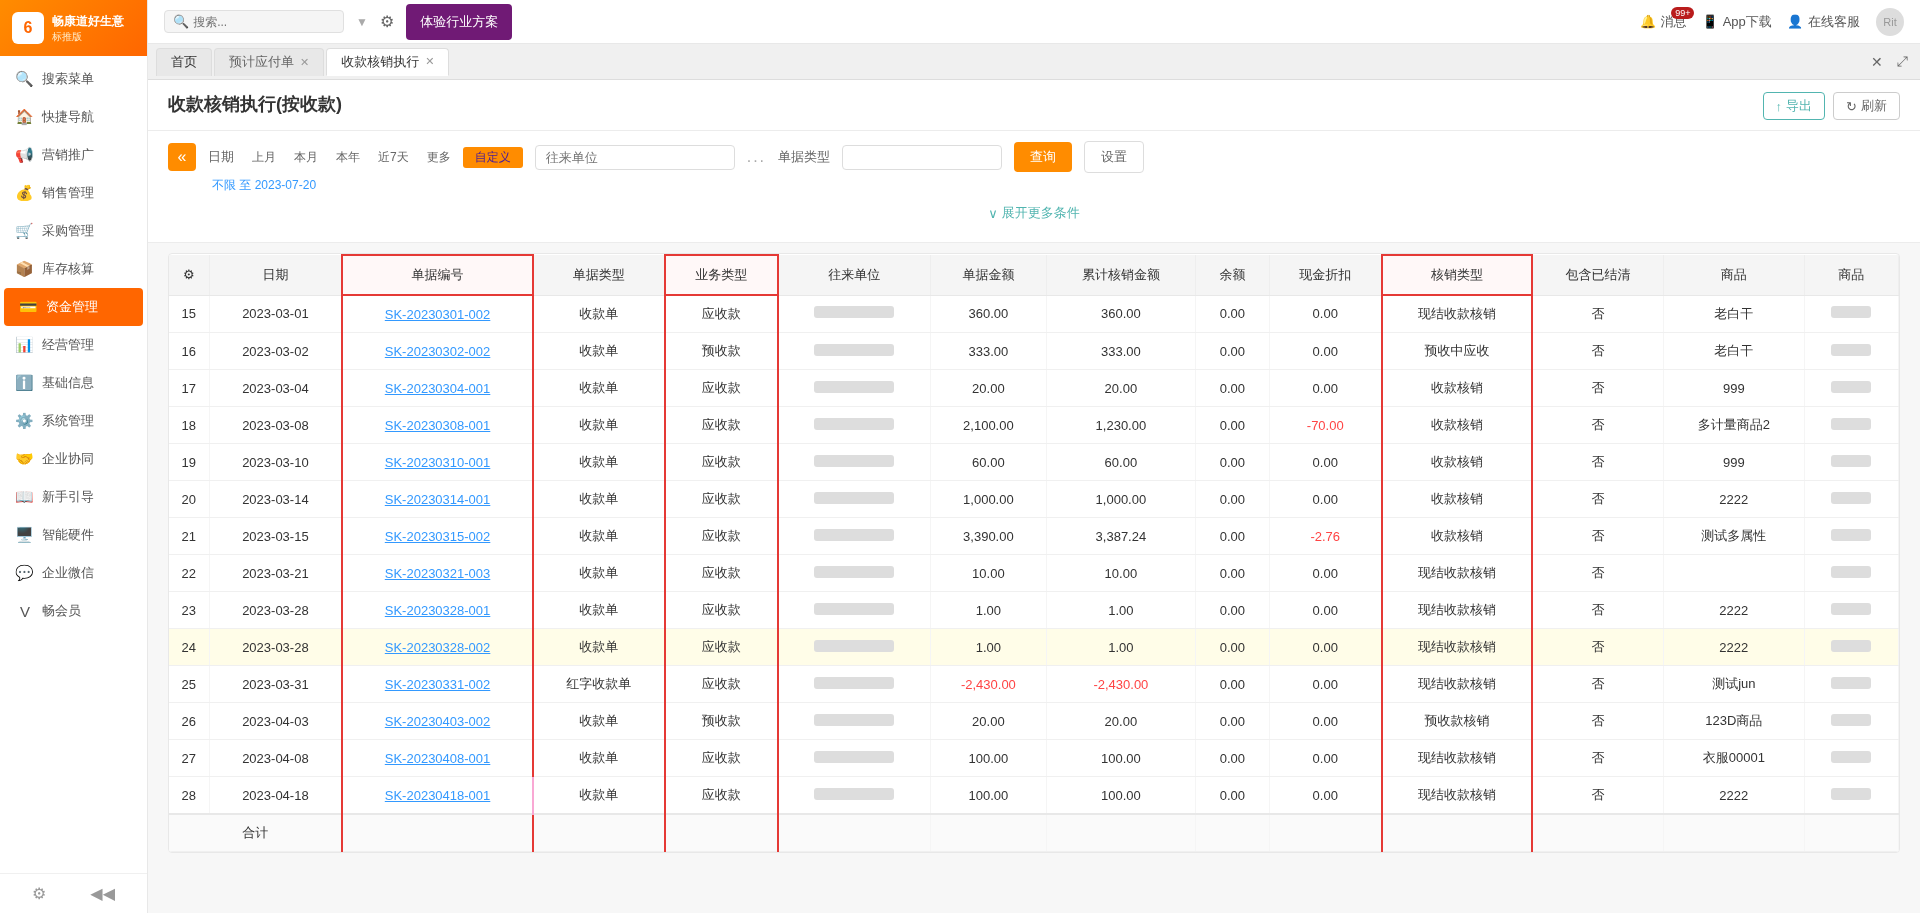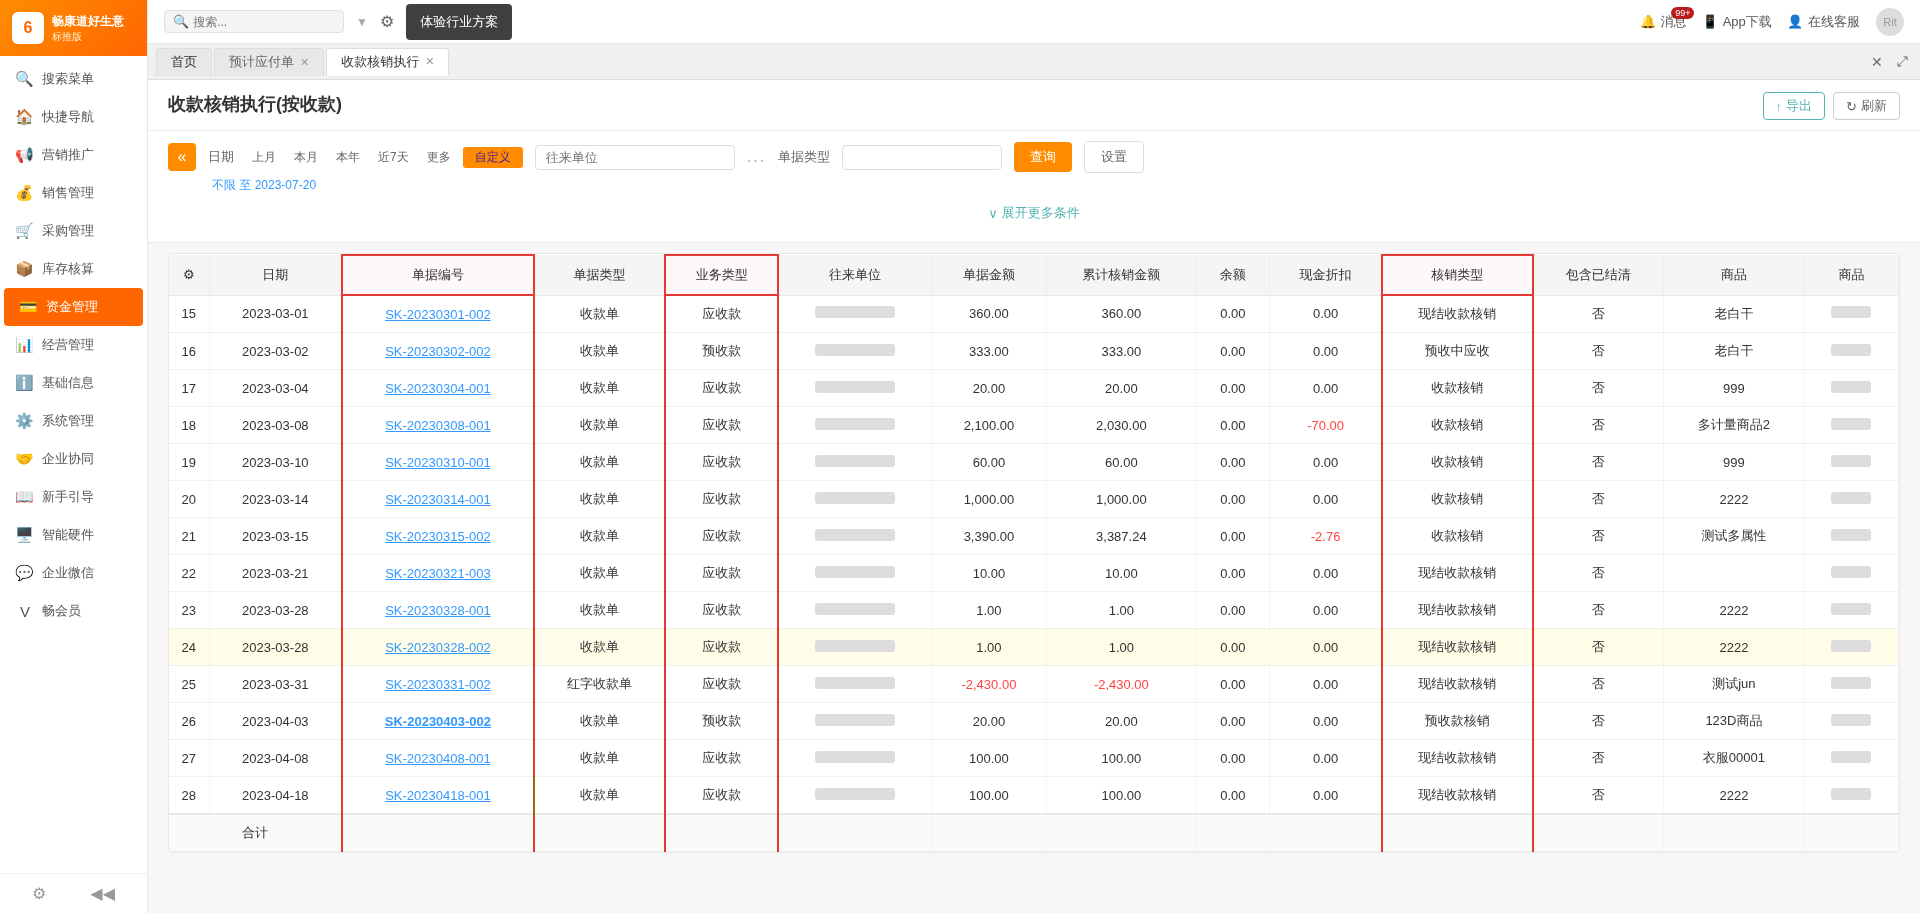--- a/index.html
+++ b/index.html
@@ -19,21 +19,21 @@
     .sidebar-bottom-btn { cursor: pointer; color: #999; font-size: 16px; }
 
     
     .main { flex: 1; display: flex; flex-direction: column; overflow: hidden; }
 
     
     .topbar { height: 44px; background: #fff; border-bottom: 1px solid #e8e8e8; display: flex; align-items: center; padding: 0 16px; gap: 12px; }
     .topbar-search-box { display: flex; align-items: center; background: #f5f5f5; border: 1px solid #e0e0e0; border-radius: 4px; padding: 3px 8px; gap: 4px; min-width: 180px; }
     .topbar-search-box input { background: transparent; border: none; outline: none; font-size: 12px; width: 120px; color: #999; }
     .topbar-gear { font-size: 16px; color: #666; cursor: pointer; }
-    .topbar-btn-solution { background: #404040; color: #fff; border: none; border-radius: 4px; padding: 9px 14px; font-size: 13px; cursor: pointer; }
+    .topbar-btn-solution { background: #701a75; color: #fff; border: none; border-radius: 4px; padding: 9px 14px; font-size: 13px; cursor: pointer; }
     .topbar-right { margin-left: auto; display: flex; align-items: center; gap: 16px; color: #555; font-size: 13px; }
     .topbar-notif { position: relative; }
     .topbar-notif-badge { position: absolute; top: -6px; right: -8px; background: #b91c1c; color: #fff; font-size: 9px; border-radius: 8px; padding: 1px 4px; }
 
     
     .tabs { display: flex; align-items: center; background: #f0f0f0; border-bottom: 1px solid #ddd; height: 36px; padding: 0 8px; gap: 2px; }
     .tab { display: flex; align-items: center; gap: 6px; padding: 0 14px; height: 28px; background: #e8e8e8; border-radius: 4px 4px 0 0; cursor: pointer; font-size: 13px; color: #666; border: 1px solid #ddd; border-bottom: none; }
     .tab.active { background: #fff; color: #333; border-bottom: 1px solid #fff; }
     .tab-close { font-size: 11px; color: #999; cursor: pointer; }
     .tab-home { color: #333; font-weight: 500; }
@@ -343,21 +343,21 @@
               <tr>
       <td>18</td>
       <td>2023-03-08</td>
       <td style="border-left:2px solid #e53935;border-right:2px solid #e53935;">
         <span class="link-text">SK-20230308-001</span>
       </td>
       <td>收款单</td>
       <td style="border-left:2px solid #e53935;border-right:2px solid #e53935;">应收款</td>
       <td><span style="display:inline-block;width:80px;height:12px;background:#ddd;border-radius:3px;"></span></td>
       <td style="color:#333">2,100.00</td>
-      <td style="color:#333">2,030.00</td>
+      <td style="color:#333">1,230.00</td>
       <td>0.00</td>
       <td style="color:#ff4444">-70.00</td>
       <td style="border-left:2px solid #e53935;border-right:2px solid #e53935;">收款核销</td>
       <td>否</td>
       <td>多计量商品2</td>
       <td><span style="display:inline-block;width:40px;height:12px;background:#ddd;border-radius:3px;"></span></td>
     </tr>
               <tr>
       <td>19</td>
       <td>2023-03-10</td>
@@ -480,21 +480,21 @@
       <td>0.00</td>
       <td style="color:#333">0.00</td>
       <td style="border-left:2px solid #e53935;border-right:2px solid #e53935;">现结收款核销</td>
       <td>否</td>
       <td>测试jun</td>
       <td><span style="display:inline-block;width:40px;height:12px;background:#ddd;border-radius:3px;"></span></td>
     </tr>
               <tr>
       <td>26</td>
       <td>2023-04-03</td>
-      <td style="border-left:2px solid #e53935;border-right:2px solid #e53935;font-weight:bold;">
+      <td style="border-left:2px solid #e53935;border-right:2px solid #e53935;">
         <span class="link-text">SK-20230403-002</span>
       </td>
       <td>收款单</td>
       <td style="border-left:2px solid #e53935;border-right:2px solid #e53935;">预收款</td>
       <td><span style="display:inline-block;width:80px;height:12px;background:#ddd;border-radius:3px;"></span></td>
       <td style="color:#333">20.00</td>
       <td style="color:#333">20.00</td>
       <td>0.00</td>
       <td style="color:#333">0.00</td>
       <td style="border-left:2px solid #e53935;border-right:2px solid #e53935;">预收款核销</td>
@@ -516,21 +516,21 @@
       <td>0.00</td>
       <td style="color:#333">0.00</td>
       <td style="border-left:2px solid #e53935;border-right:2px solid #e53935;">现结收款核销</td>
       <td>否</td>
       <td>衣服00001</td>
       <td><span style="display:inline-block;width:40px;height:12px;background:#ddd;border-radius:3px;"></span></td>
     </tr>
               <tr>
       <td>28</td>
       <td>2023-04-18</td>
-      <td style="border-left:2px solid #e53935;border-right:2px solid #a16207;text-align:center;">
+      <td style="border-left:2px solid #e53935;border-right:2px solid #f9a8d4;text-align:center;">
         <span class="link-text">SK-20230418-001</span>
       </td>
       <td>收款单</td>
       <td style="border-left:2px solid #e53935;border-right:2px solid #e53935;">应收款</td>
       <td><span style="display:inline-block;width:80px;height:12px;background:#ddd;border-radius:3px;"></span></td>
       <td style="color:#333">100.00</td>
       <td style="color:#333">100.00</td>
       <td>0.00</td>
       <td style="color:#333">0.00</td>
       <td style="border-left:2px solid #e53935;border-right:2px solid #e53935;">现结收款核销</td>

